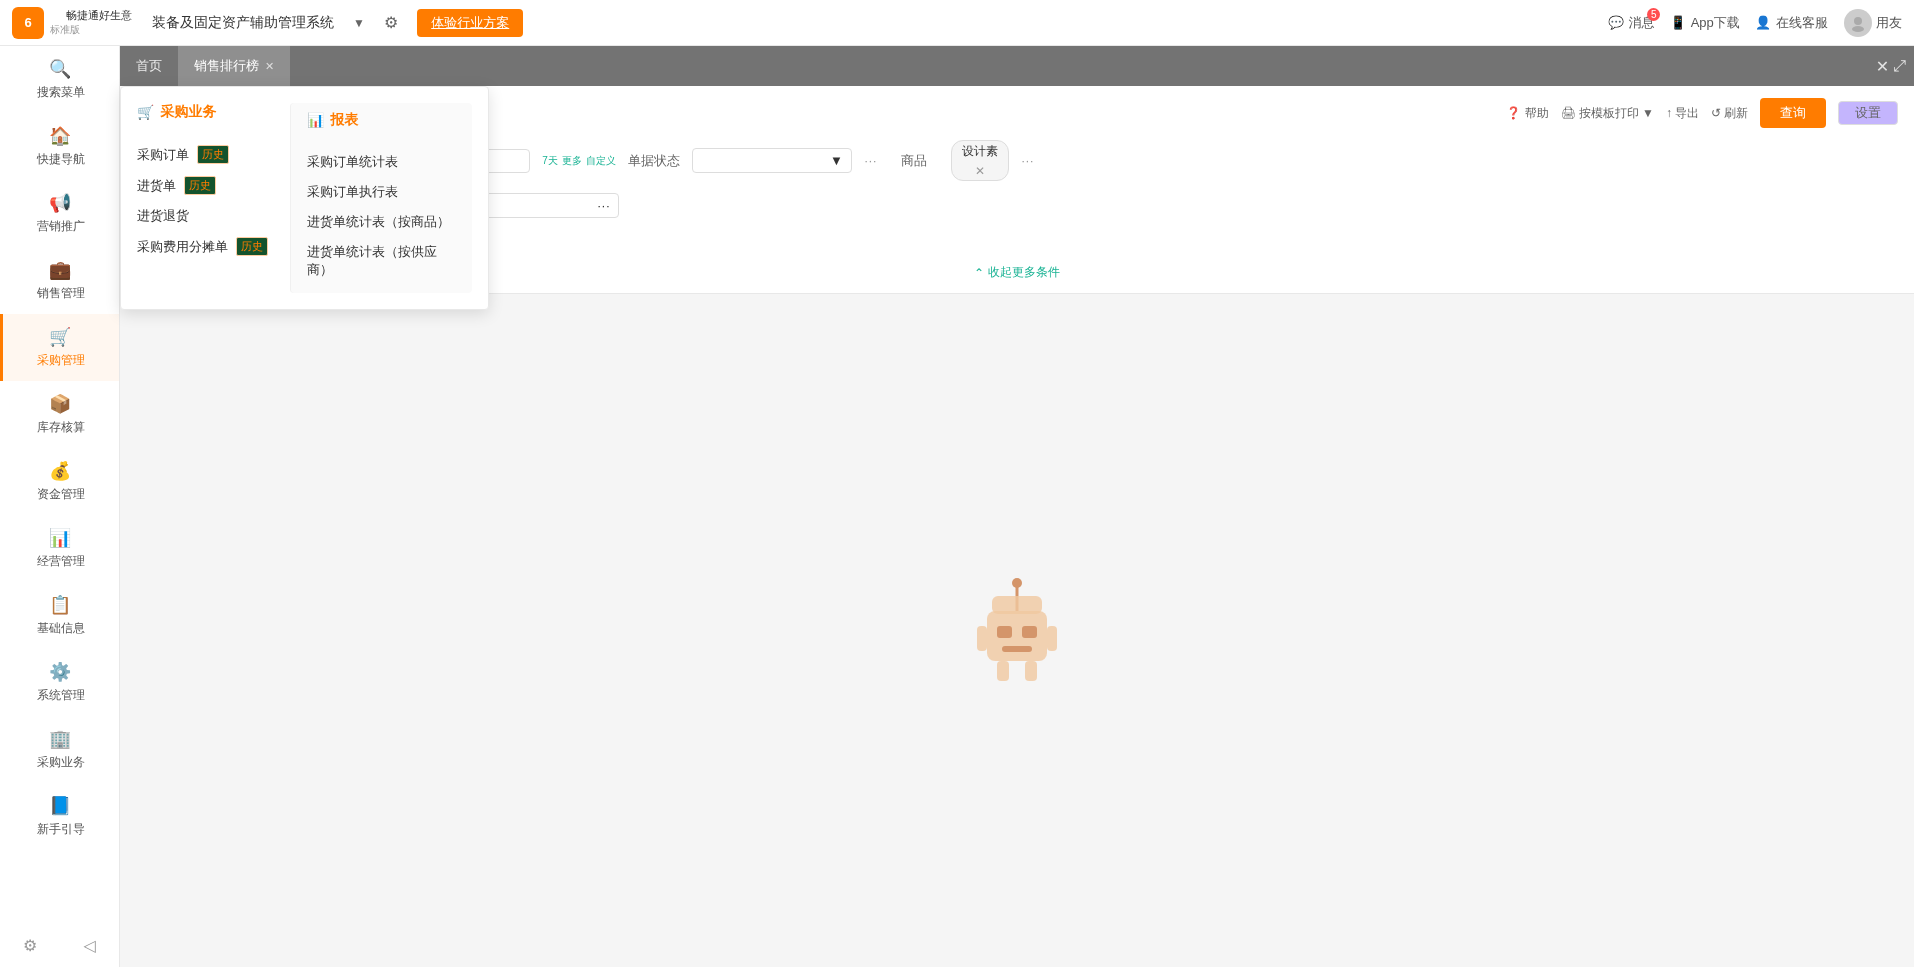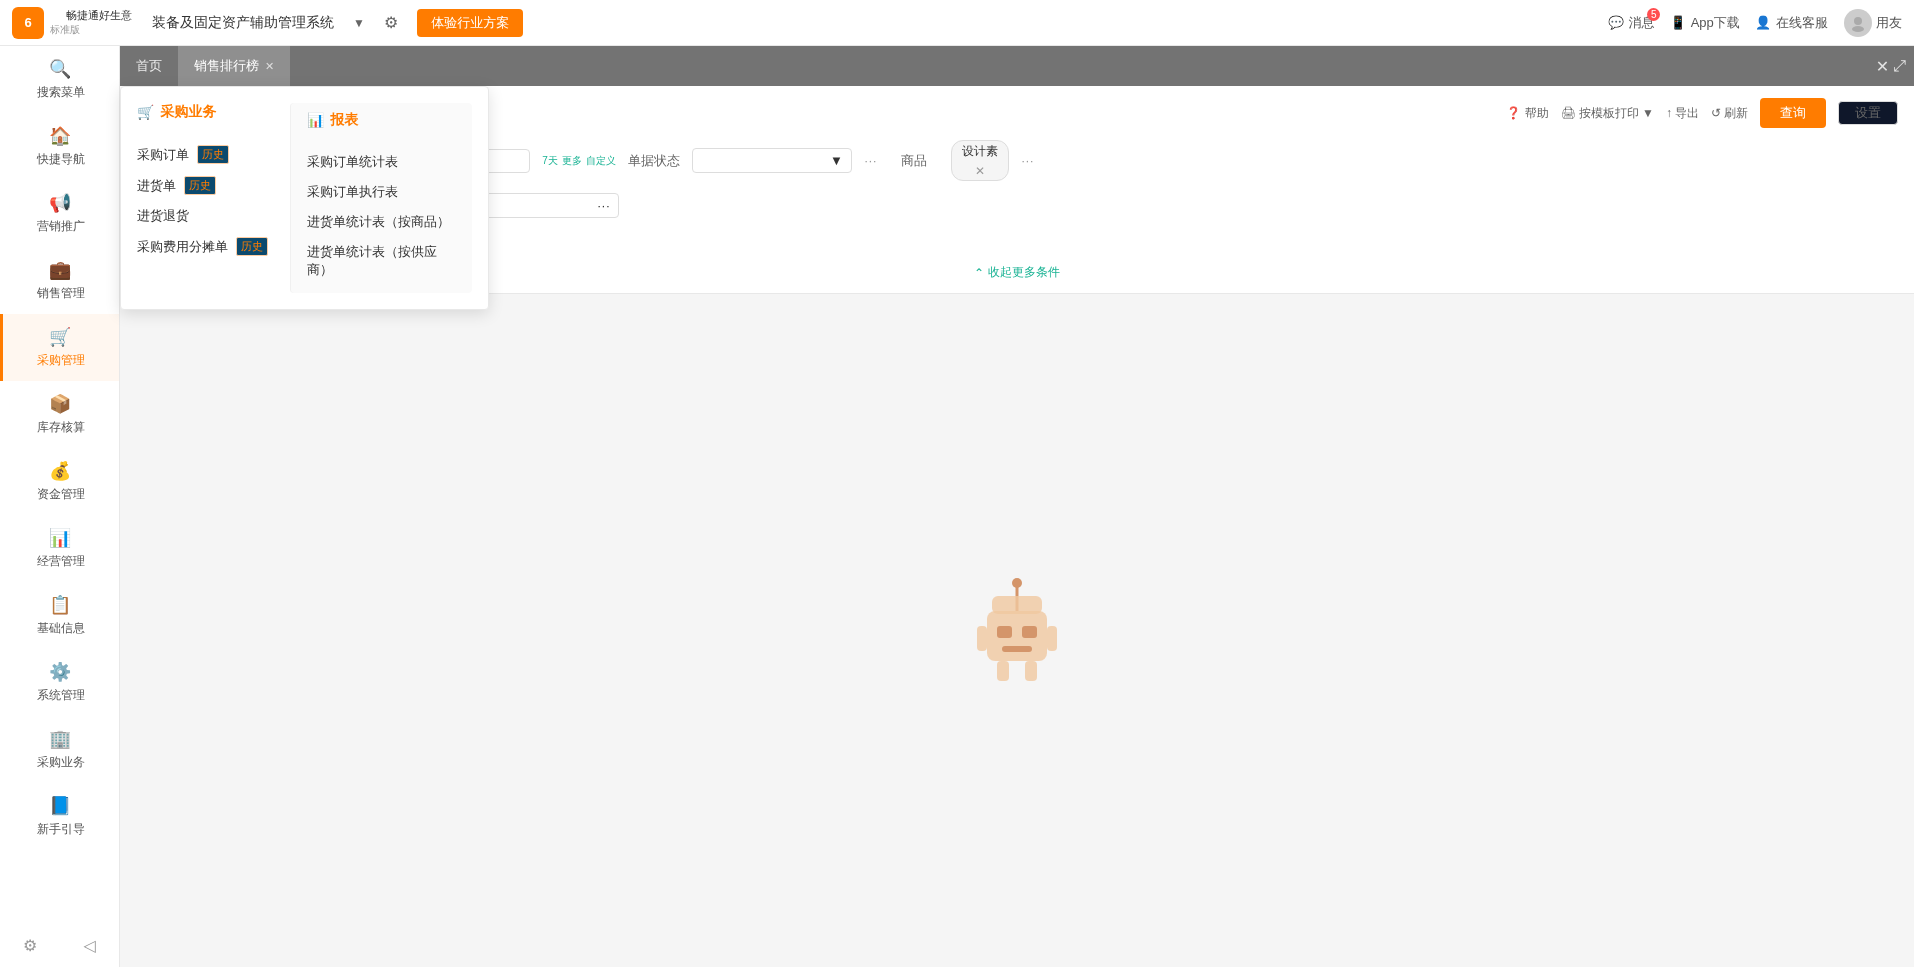--- a/index.html
+++ b/index.html
@@ -46,21 +46,21 @@
     }
     .system-title { font-size: 14px; color: #333; }
     .header-dropdown-btn {
       background: none; border: none; cursor: pointer; color: #666; font-size: 12px;
     }
     .gear-btn {
       background: none; border: none; cursor: pointer; color: #666; font-size: 16px;
     }
     .trial-btn {
       background: #ff7c00; color: #fff; border: none; border-radius: 4px;
-      padding: 5px 14px; cursor: pointer; font-size: 13px;
+      padding: 5px 14px; cursor: pointer; font-size: 13px; text-decoration: underline;
     }
     .header-right {
       display: flex;
       align-items: center;
       gap: 16px;
     }
     .header-icon-item {
       display: flex;
       align-items: center;
       gap: 4px;
@@ -191,21 +191,21 @@
       margin-bottom: 12px;
     }
     .toolbar-btn {
       background: none; border: none; cursor: pointer; color: #666; font-size: 12px; display: flex; align-items: center; gap: 3px;
     }
     .query-btn {
       background: #ff7c00; color: #fff; border: none; border-radius: 4px;
       padding: 6px 20px; cursor: pointer; font-size: 13px;
     }
     .set-btn {
-      background: #0f172a; color: #666; border: 1px solid #ddd; border-radius: 4px;
+      background: #c4b5fd; color: #666; border: 1px solid #ddd; border-radius: 4px;
       padding: 2px 16px; cursor: pointer; font-size: 13px;
     }
     .filter-row {
       display: flex;
       align-items: center;
       gap: 12px;
       margin-bottom: 10px;
       flex-wrap: wrap;
     }
     .filter-label { color: #666; font-size: 13px; min-width: 50px; text-align: center; }
@@ -287,21 +287,21 @@
     .menu-item-row {
       display: flex;
       align-items: center;
       gap: 8px;
       padding: 6px 0;
       cursor: pointer;
       font-size: 13px;
       color: #333;
     }
     .history-tag {
-      background: #0c4a6e;
+      background: #14532d;
       color: #ff7c00;
       border: 1px solid #ffcca0;
       border-radius: 2px;
       font-size: 11px;
       padding: 1px 4px;
     }
     .menu-col-right {
       background: #fafafa;
       padding: 8px 12px;
       border-radius: 4px;

